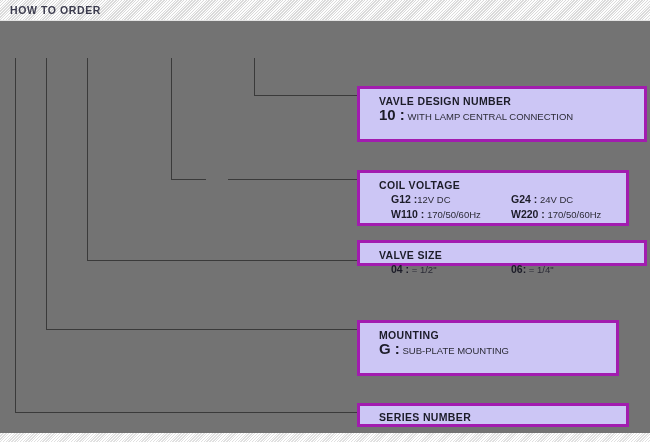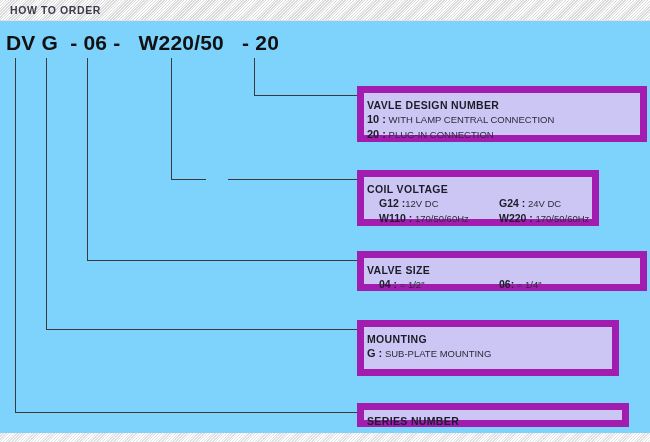--- a/index.html
+++ b/index.html
@@ -8,21 +8,21 @@
     background: #ffffff;
   }
   body {
     font-family: "Liberation Sans", sans-serif;
   }
   #page {
     position: relative;
     width: 650px;
     height: 442px;
     overflow: hidden;
-    background: #7dd3fc;
+    background: #737373;
   }
 
   
   #header-bar {
     position: absolute;
     left: 0;
     top: 0;
     width: 650px;
     height: 20px;
     background-color: #f2f2f2;
@@ -87,40 +87,40 @@
     position: absolute;
     height: 1px;
     background: #3a3a3a;
   }
 
   
   .callout {
     position: absolute;
     box-sizing: border-box;
     background: #ccc6f5;
-    border: 7px solid #a21caf;
-    padding: 5px 0 5px 3px;
+    border: 3px solid #a21caf;
+    padding: 5px 0 5px 19px;
   }
   .callout-title {
     font-size: 10.5px;
     font-weight: bold;
     color: #1c1c28;
     letter-spacing: 0.35px;
     line-height: 14px;
     white-space: nowrap;
   }
   .callout-row {
     font-size: 9.5px;
     color: #2b2b36;
     line-height: 14px;
     white-space: nowrap;
   }
   .callout-row .code {
     font-weight: bold;
-    font-size: 11px;
+    font-size: 15px;
     color: #1c1c28;
   }
   
   .row-2col {
     display: block;
     line-height: 14px;
     white-space: nowrap;
   }
   .row-2col .cell {
     display: inline-block;
@@ -138,21 +138,20 @@
 </style>
 </head>
 <body>
 
 <div id="page">
 
   <div id="header-bar">
     <div id="header-title">HOW TO ORDER</div>
   </div>
 
-  <div id="order-code">DV G  - 06 -   W220/50   - 20</div>
 
   <div class="vline" style="left:15px; top:58px; height:355px;"></div>
   <div class="hline" style="left:15px; top:412px; width:343px;"></div>
 
   <div class="vline" style="left:46px; top:58px; height:272px;"></div>
   <div class="hline" style="left:46px; top:329px; width:312px;"></div>
 
   <div class="vline" style="left:87px; top:58px; height:203px;"></div>
   <div class="hline" style="left:87px; top:260px; width:271px;"></div>
 
@@ -161,44 +160,41 @@
   <div class="hline" style="left:228px; top:179px; width:130px;"></div>
 
   <div class="vline" style="left:254px; top:58px; height:38px;"></div>
   <div class="hline" style="left:254px; top:95px; width:104px;"></div>
 
   <div class="callout" style="left:357px; top:86px; width:290px; height:56px;">
     <div class="callout-title">VAVLE DESIGN NUMBER</div>
     <div class="callout-row">
       <span class="code">10 :</span><span> WITH LAMP CENTRAL CONNECTION</span>
     </div>
-    <div class="callout-row">
-      <span class="code">20 :</span><span> PLUG-IN CONNECTION</span>
-    </div>
-  </div>
-
-  <div class="callout" style="left:357px; top:170px; width:242px; height:56px;">
+  </div>
+
+  <div class="callout" style="left:357px; top:170px; width:272px; height:56px;">
     <div class="callout-title">COIL VOLTAGE</div>
     <div class="row-2col">
       <span class="cell col-a">
         <span class="code">G12 :</span><span>12V DC</span>
       </span><span class="cell">
         <span class="code">G24 :</span><span> 24V DC</span>
       </span>
     </div>
     <div class="row-2col">
       <span class="cell col-a">
         <span class="code">W110 :</span><span> 170/50/60Hz</span>
       </span><span class="cell">
         <span class="code">W220 :</span><span> 170/50/60Hz</span>
       </span>
     </div>
   </div>
 
-  <div class="callout" style="left:357px; top:251px; width:290px; height:40px;">
+  <div class="callout" style="left:357px; top:240px; width:290px; height:26px;">
     <div class="callout-title">VALVE SIZE</div>
     <div class="row-2col">
       <span class="cell col-a">
         <span class="code">04 :</span><span> = 1/2"</span>
       </span><span class="cell">
         <span class="code">06:</span><span> = 1/4"</span>
       </span>
     </div>
   </div>
 

